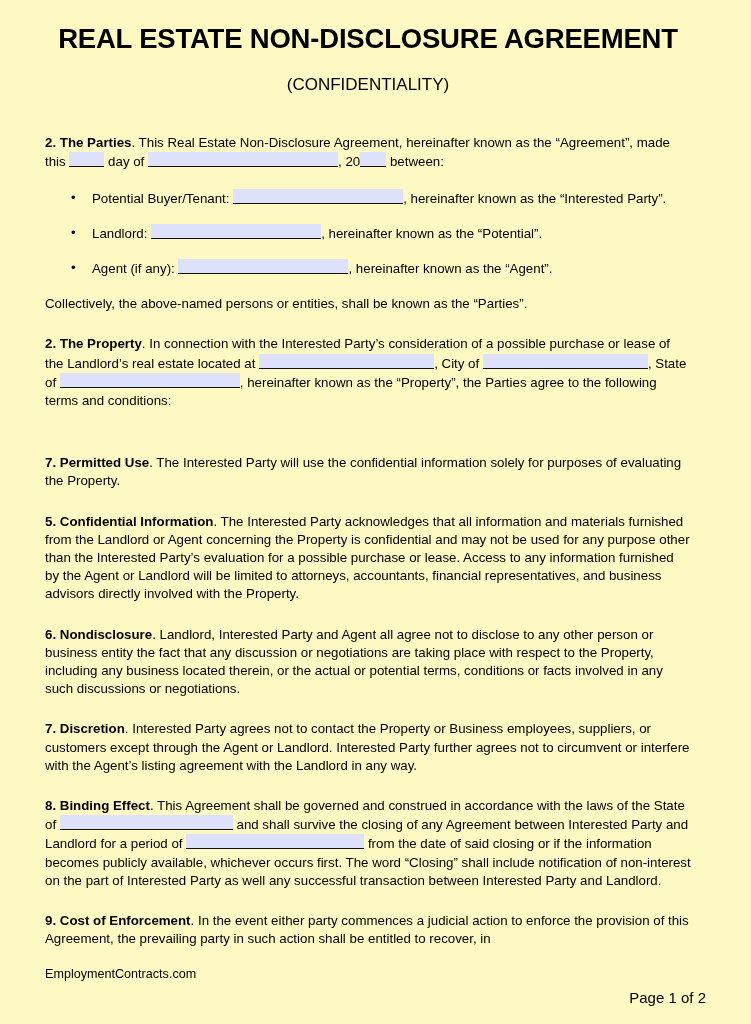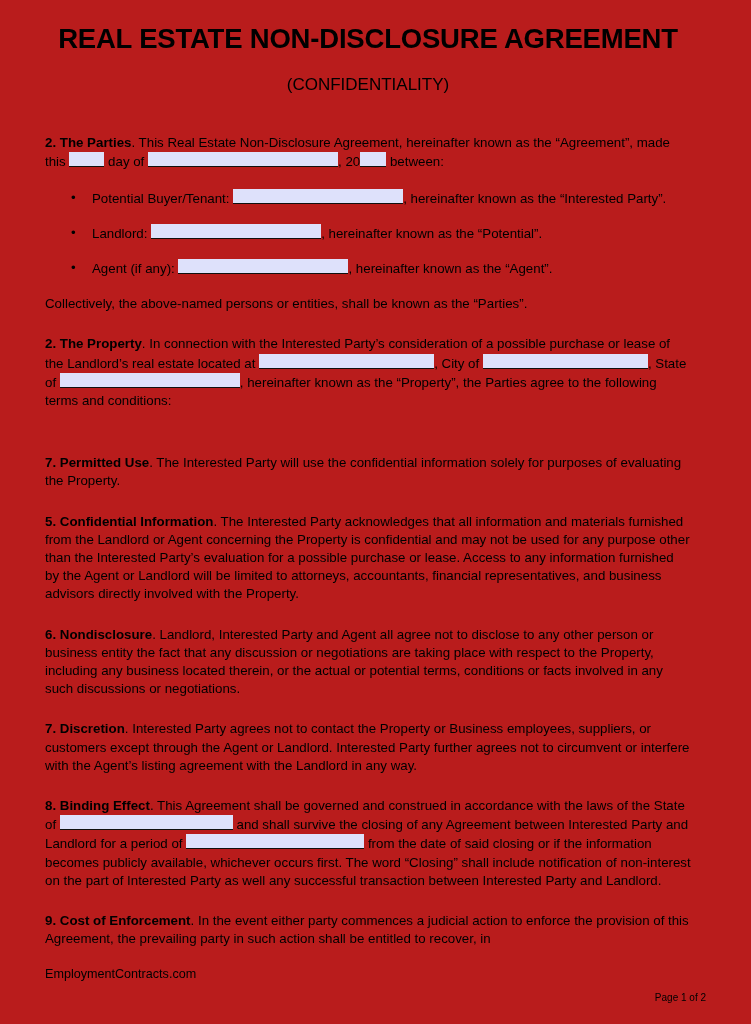--- a/index.html
+++ b/index.html
@@ -8,21 +8,21 @@
     background: #ffffff;
   }
   body {
     font-family: "Liberation Sans", sans-serif;
     color: #000000;
   }
   #page {
     position: relative;
     width: 751px;
     height: 1024px;
-    background: #b91c1c;
+    background: #fef9c3;
     box-sizing: border-box;
     overflow: hidden;
   }
   .sheet {
     position: absolute;
     left: 45px;
     top: 0;
     width: 646px;
   }
 
@@ -110,21 +110,21 @@
     position: absolute;
     left: 0;
     top: 0;
     font-size: 12.6px;
     line-height: 16px;
   }
   .footer-right {
     position: absolute;
     right: 0;
     top: 24px;
-    font-size: 10px;
+    font-size: 15px;
     line-height: 16px;
   }
 </style>
 </head>
 <body>
 
 <div id="page">
 
   <div class="sheet">
 

